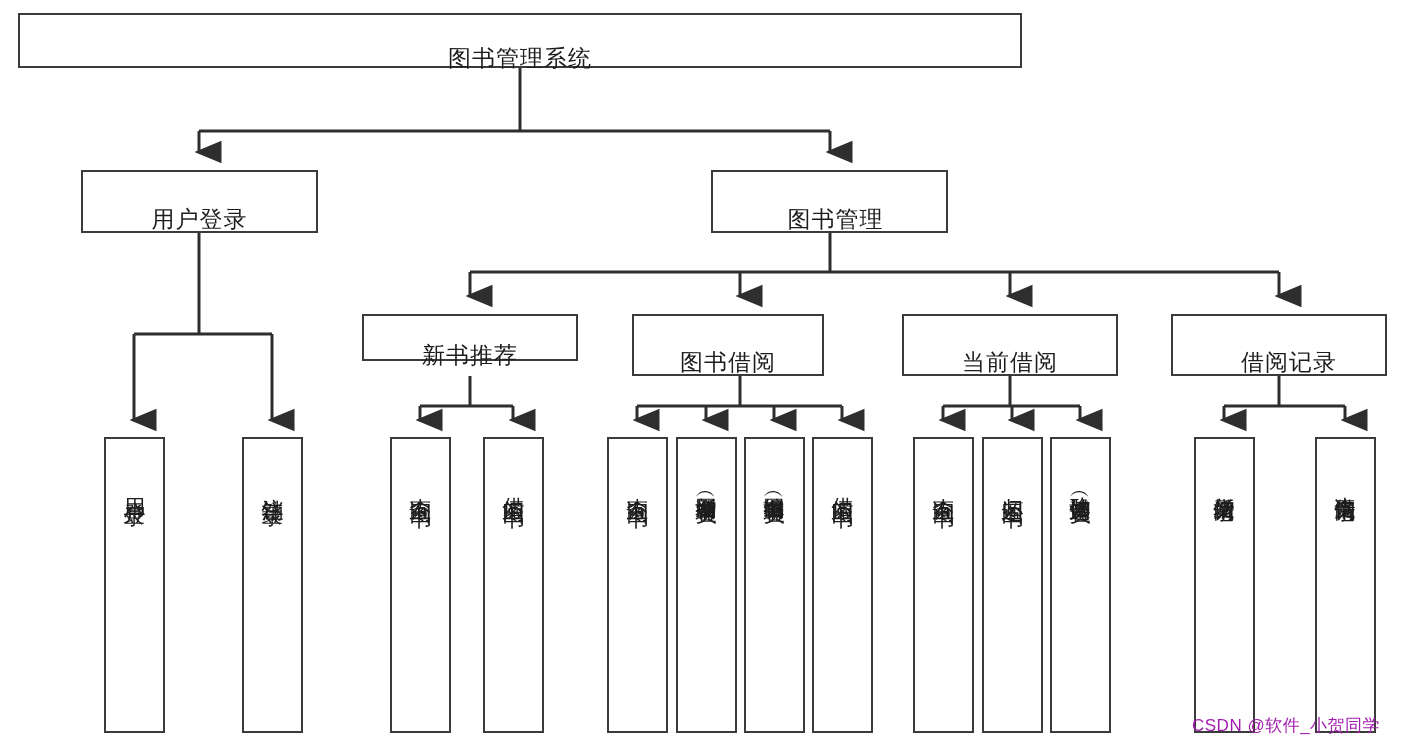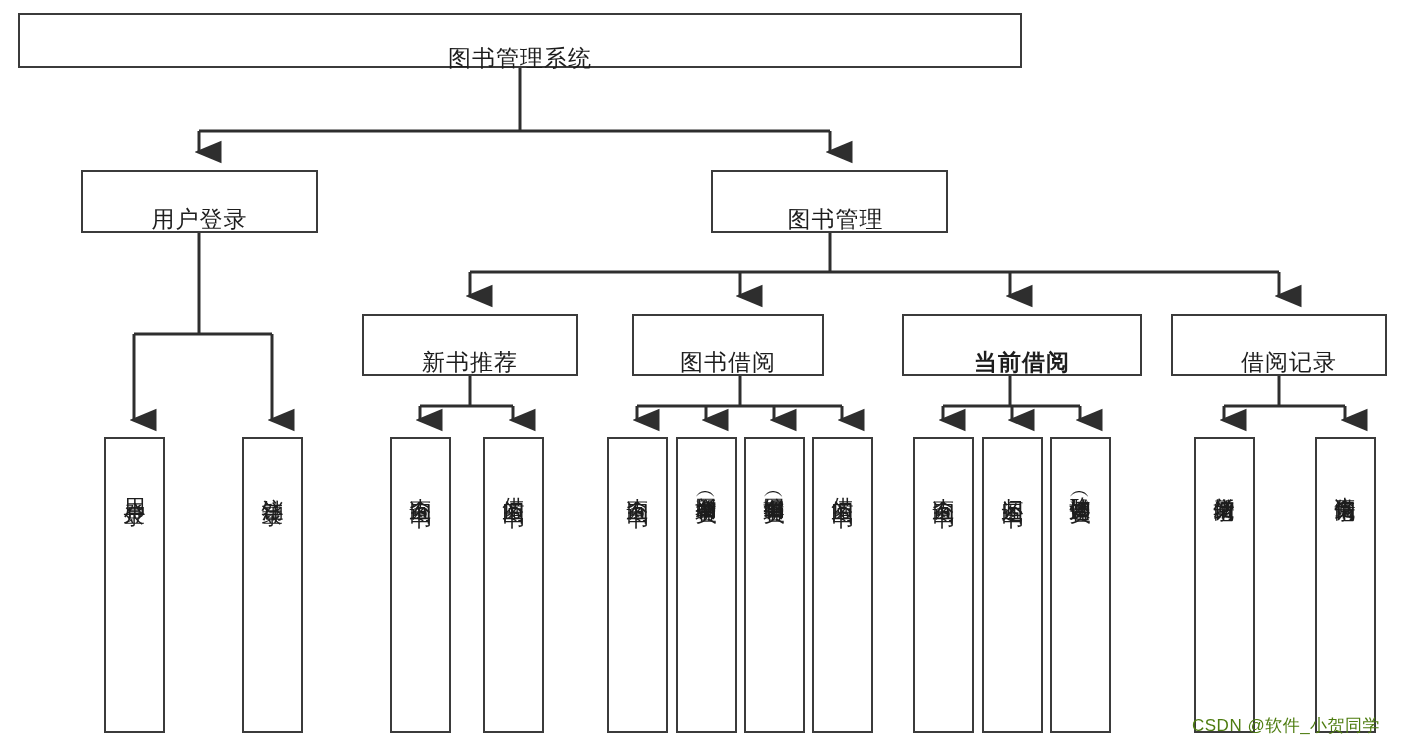--- a/index.html
+++ b/index.html
@@ -59,21 +59,21 @@
   }
   .node.leaf.tall-text .label {
     font-size: 21px;
     letter-spacing: 1px;
   }
   #watermark {
     position: absolute;
     left: 1192px;
     top: 714px;
     font-size: 17px;
-    color: #4d7c0f;
+    color: #a21caf;
     white-space: nowrap;
     z-index: 3;
     letter-spacing: 0.5px;
   }
 </style>
 </head>
 <body>
 
 <div id="canvas">
 
@@ -132,29 +132,29 @@
   </div>
 
   <div class="node" style="left:81px; top:170px; width:237px; height:63px;">
     <span class="label">用户登录</span>
   </div>
 
   <div class="node" style="left:711px; top:170px; width:237px; height:63px;padding-left:12px;">
     <span class="label">图书管理</span>
   </div>
 
-  <div class="node" style="left:362px; top:314px; width:216px; height:62px;">
+  <div class="node" style="left:362px; top:314px; width:216px; height:47px;">
     <span class="label">新书推荐</span>
   </div>
 
   <div class="node" style="left:632px; top:314px; width:192px; height:62px;">
     <span class="label">图书借阅</span>
   </div>
 
-  <div class="node" style="left:902px; top:314px; width:240px; height:62px;font-weight:bold;">
+  <div class="node" style="left:902px; top:314px; width:216px; height:62px;">
     <span class="label">当前借阅</span>
   </div>
 
   <div class="node" style="left:1171px; top:314px; width:216px; height:62px;padding-left:20px;">
     <span class="label">借阅记录</span>
   </div>
 
   <div class="node leaf" style="left:104px; top:437px; width:61px; height:296px;">
     <span class="label">用户登录</span>
   </div>

